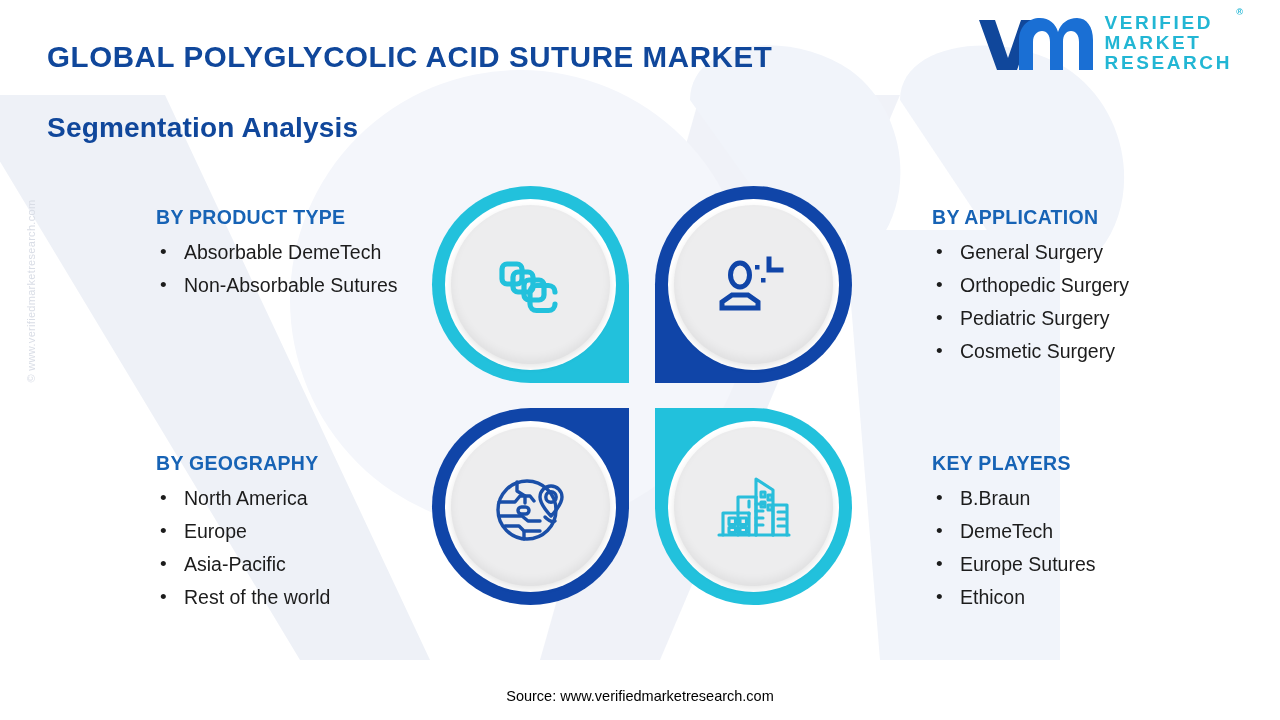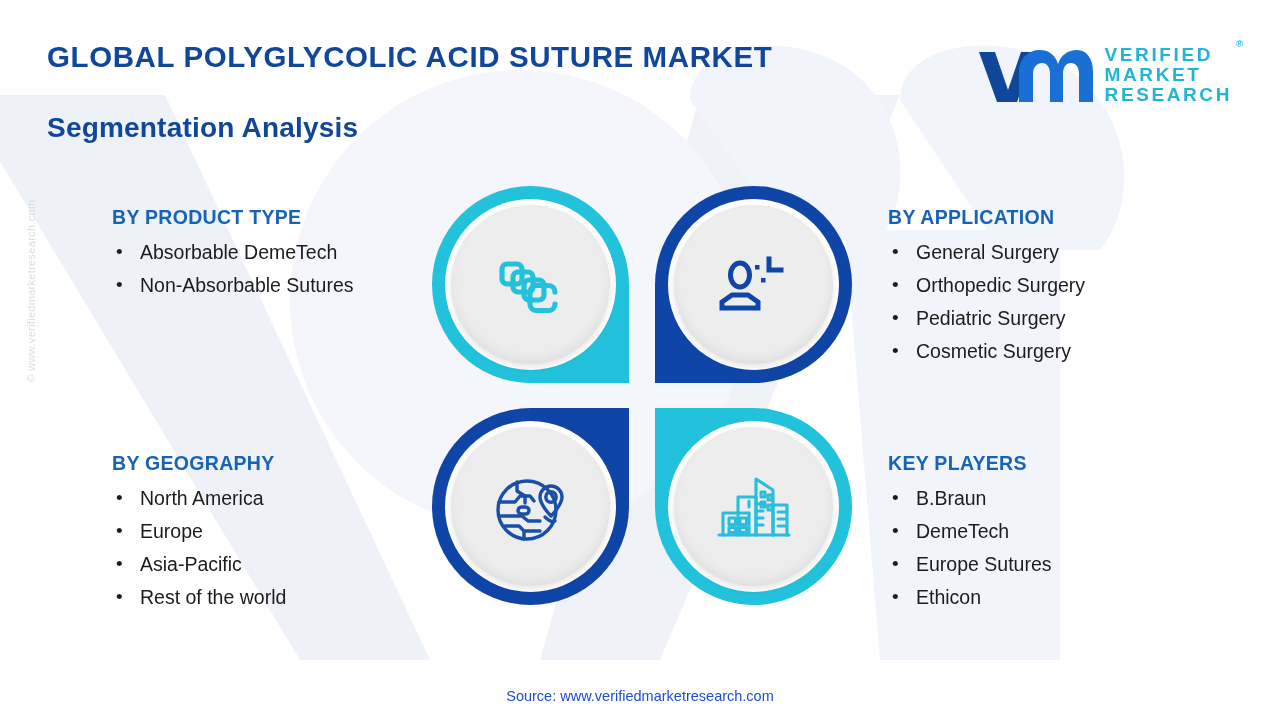--- a/index.html
+++ b/index.html
@@ -64,21 +64,21 @@
     color: #10479b;
     letter-spacing: 0.2px;
     white-space: nowrap;
     text-align: center;
   }
 
   
   .logo {
     position: absolute;
     right: 48px;
-    top: 44px;
+    top: 12px;
     display: flex;
     align-items: center;
     gap: 12px;
   }
   .logo-mark { display: block; }
   .logo-text {
     display: flex;
     flex-direction: column;
     line-height: 1.06;
     position: relative;
@@ -113,20 +113,21 @@
     letter-spacing: 0.3px;
     white-space: nowrap;
     text-align: center;
     z-index: 4;
   }
 
   
   .col {
     position: absolute;
     z-index: 6;
+    margin-left: 44px;
   }
   .col-left  { left: 112px; width: 320px; }
   .col-right { left: 888px; width: 330px; }
 
   .block-top    { top: 206px; }
   .block-bottom { top: 452px; }
 
   .seg-heading {
     font-size: 19.5px;
     font-weight: 700;
@@ -218,21 +219,21 @@
   .icon-svg { display: block; }
 
   
   .source {
     position: absolute;
     left: 0;
     top: 688px;
     width: 1280px;
     text-align: center;
     font-size: 14.5px;
-    color: #1d4ed8;
+    color: #000000;
     z-index: 6;
   }
 </style>
 </head>
 <body>
 
 <div class="canvas">
 
   <svg class="bg-watermark" viewBox="0 0 1280 720" preserveAspectRatio="none" aria-hidden="true">
     <g fill="#eef1f7">

